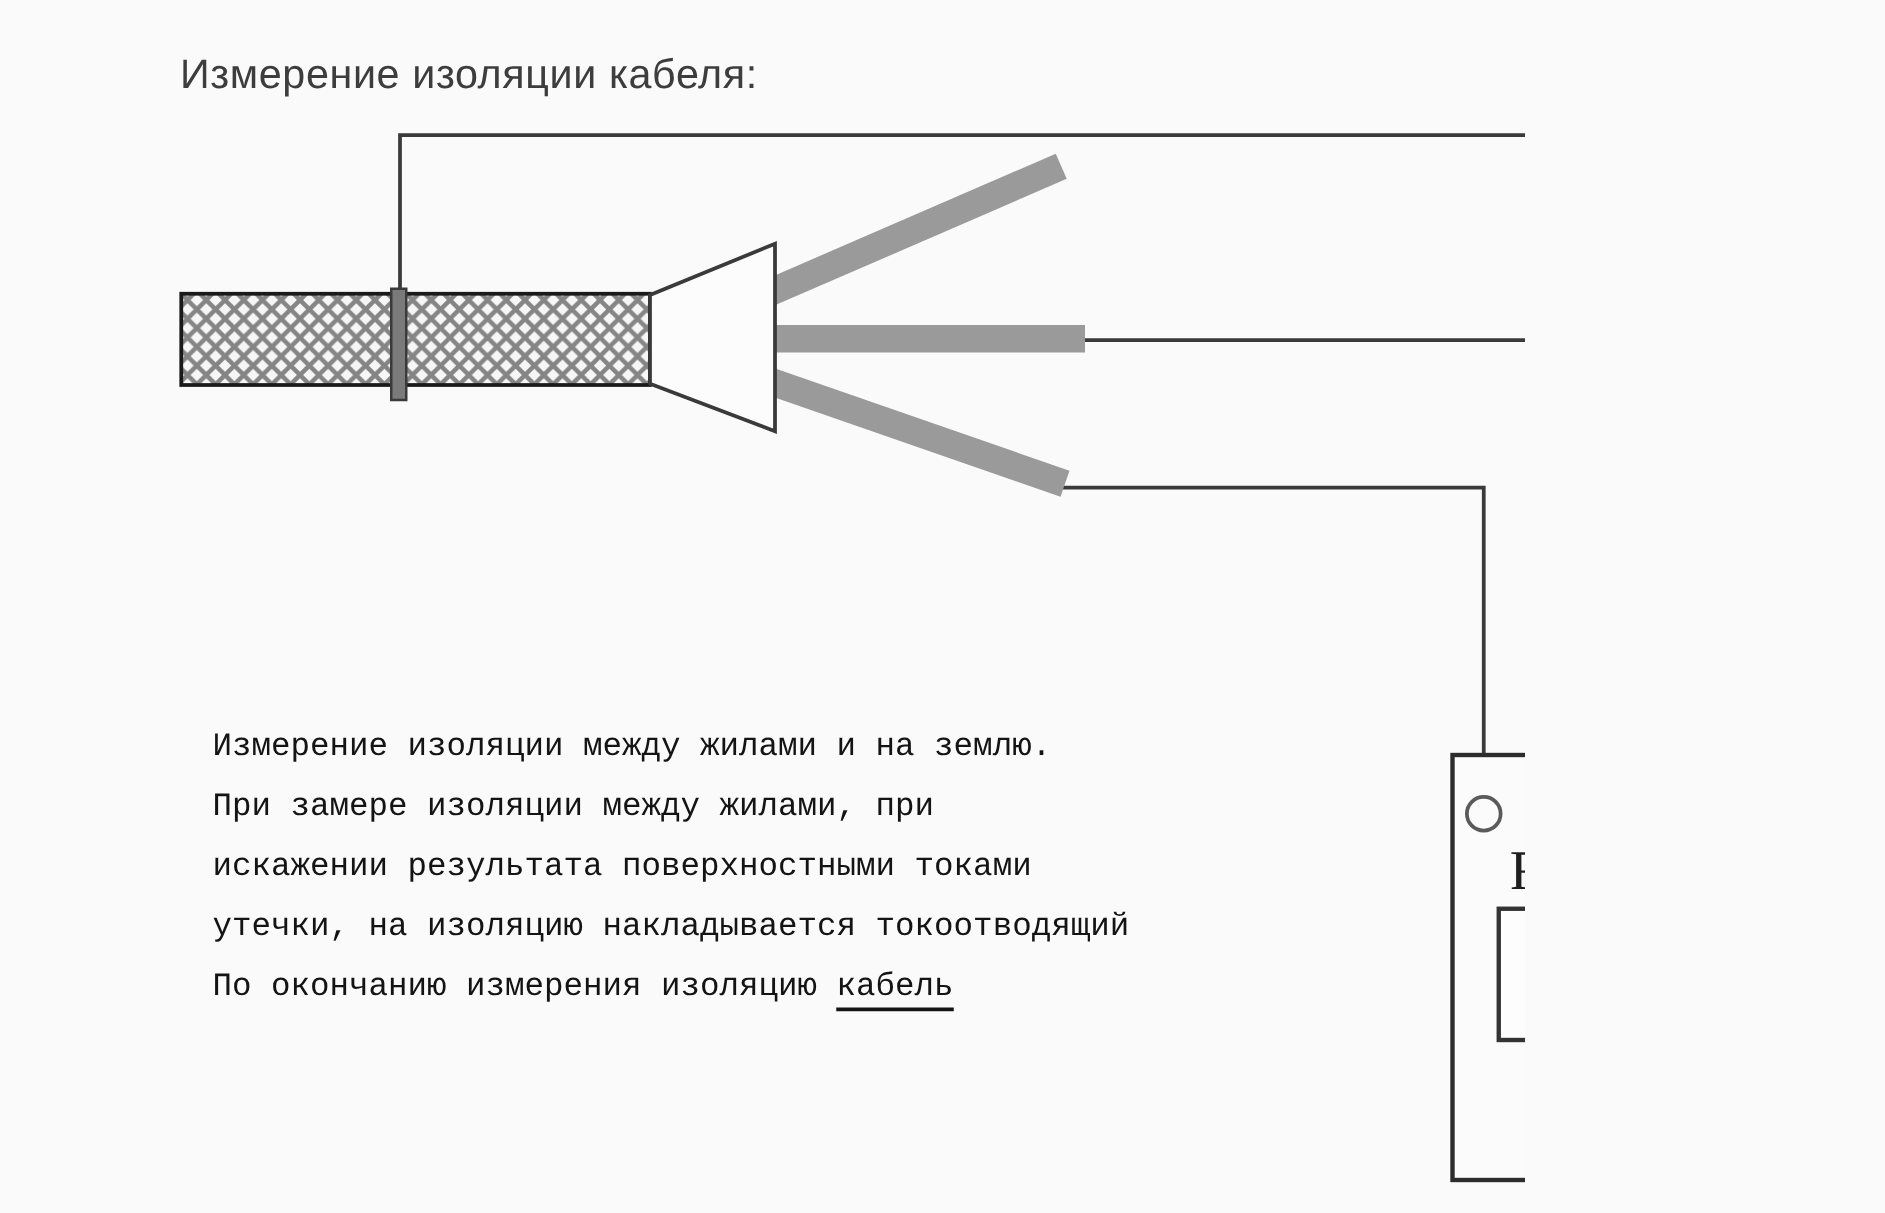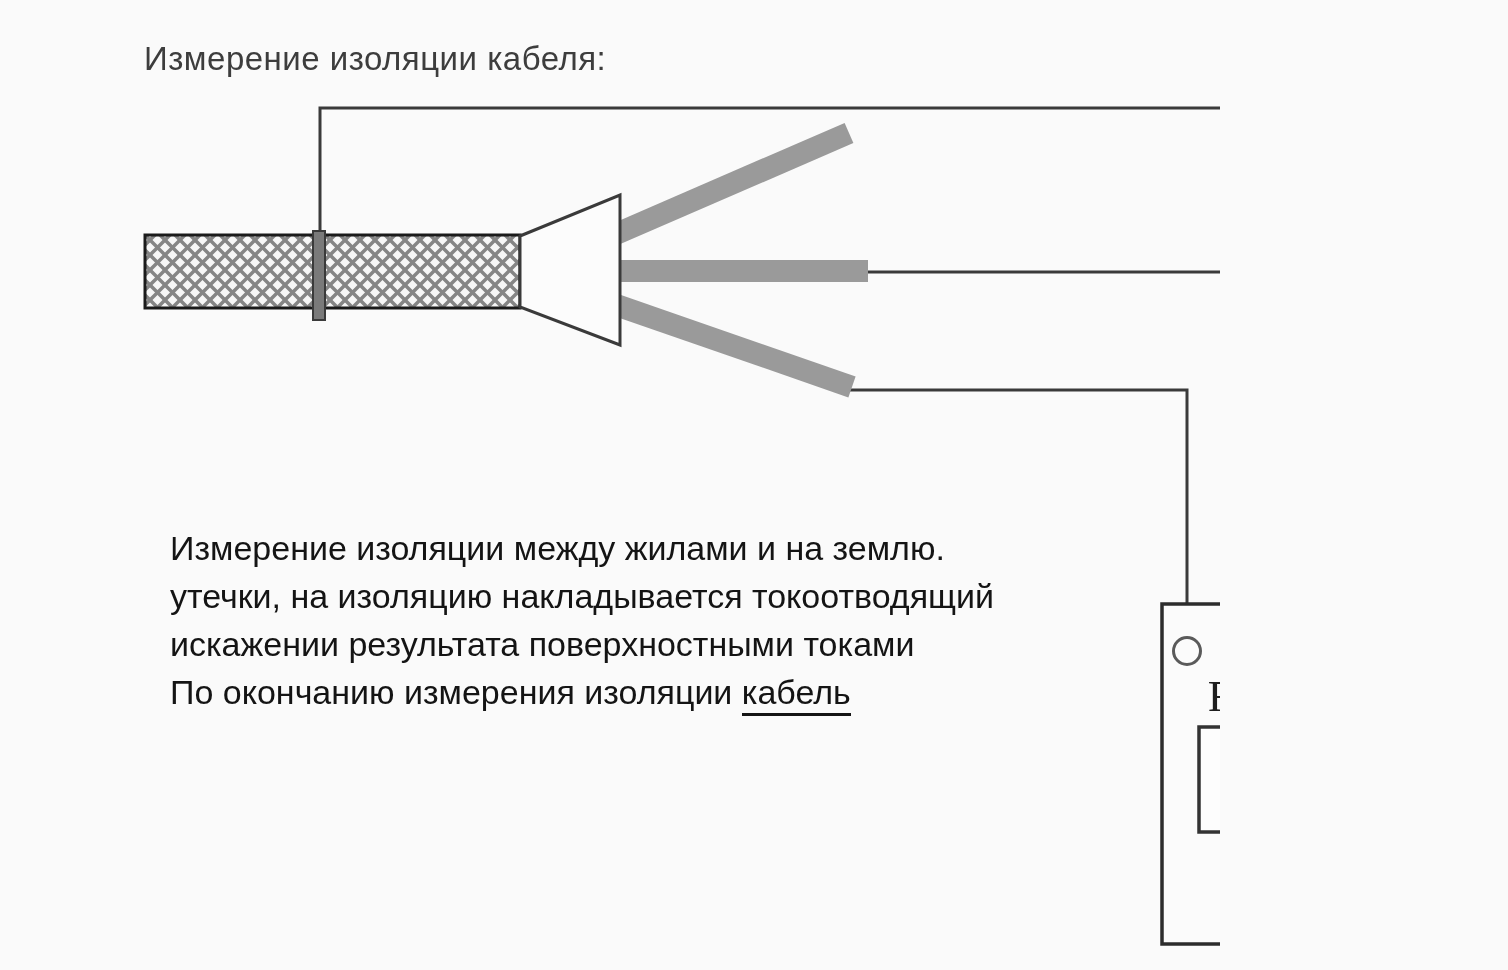--- a/index.html
+++ b/index.html
@@ -32,24 +32,24 @@
   svg.diagram{
     position:absolute;
     left:0;
     top:0;
     width:1508px;
     height:970px;
   }
   .note{
     position:absolute;
     left:170px;
-    top:524px;
+    top:573px;
     width:940px;
-    font-family:Liberation Sans, sans-serif;
-    font-size:34px;
+    font-family:Liberation Mono, monospace;
+    font-size:26px;
     line-height:48px;
     color:var(--text-dark);
     white-space:nowrap;
   }
   .note .u{
     border-bottom:3px solid #151515;
     padding-bottom:2px;
     margin-top:12px;
   }
   .device-label{
@@ -94,18 +94,19 @@
     <circle cx="1394" cy="651" r="13.5" fill="#fbfbfb" stroke="#5a5a5a" stroke-width="3"></circle>
 
     <text class="device-label" x="1234" y="711" text-anchor="middle" font-size="45">Rx</text>
     <text class="device-label" x="1382" y="711" text-anchor="middle" font-size="43">Э</text>
 
     <rect x="1199" y="727" width="209" height="105" fill="#fdfdfd" stroke="#333333" stroke-width="3.5"></rect>
   </svg>
 
   <div class="note">
     <div>Измерение изоляции между жилами и на землю.</div>
+    <div>При замере изоляции между жилами, при</div>
+    <div>искажении результата поверхностными токами</div>
     <div>утечки, на изоляцию накладывается токоотводящий</div>
-    <div>искажении результата поверхностными токами</div>
-    <div><span>По окончанию измерения изоляции </span><span class="u">кабель</span></div>
+    <div><span>По окончанию измерения изоляцию </span><span class="u">кабель</span></div>
   </div>
 
 </div>
 
 </body></html>

